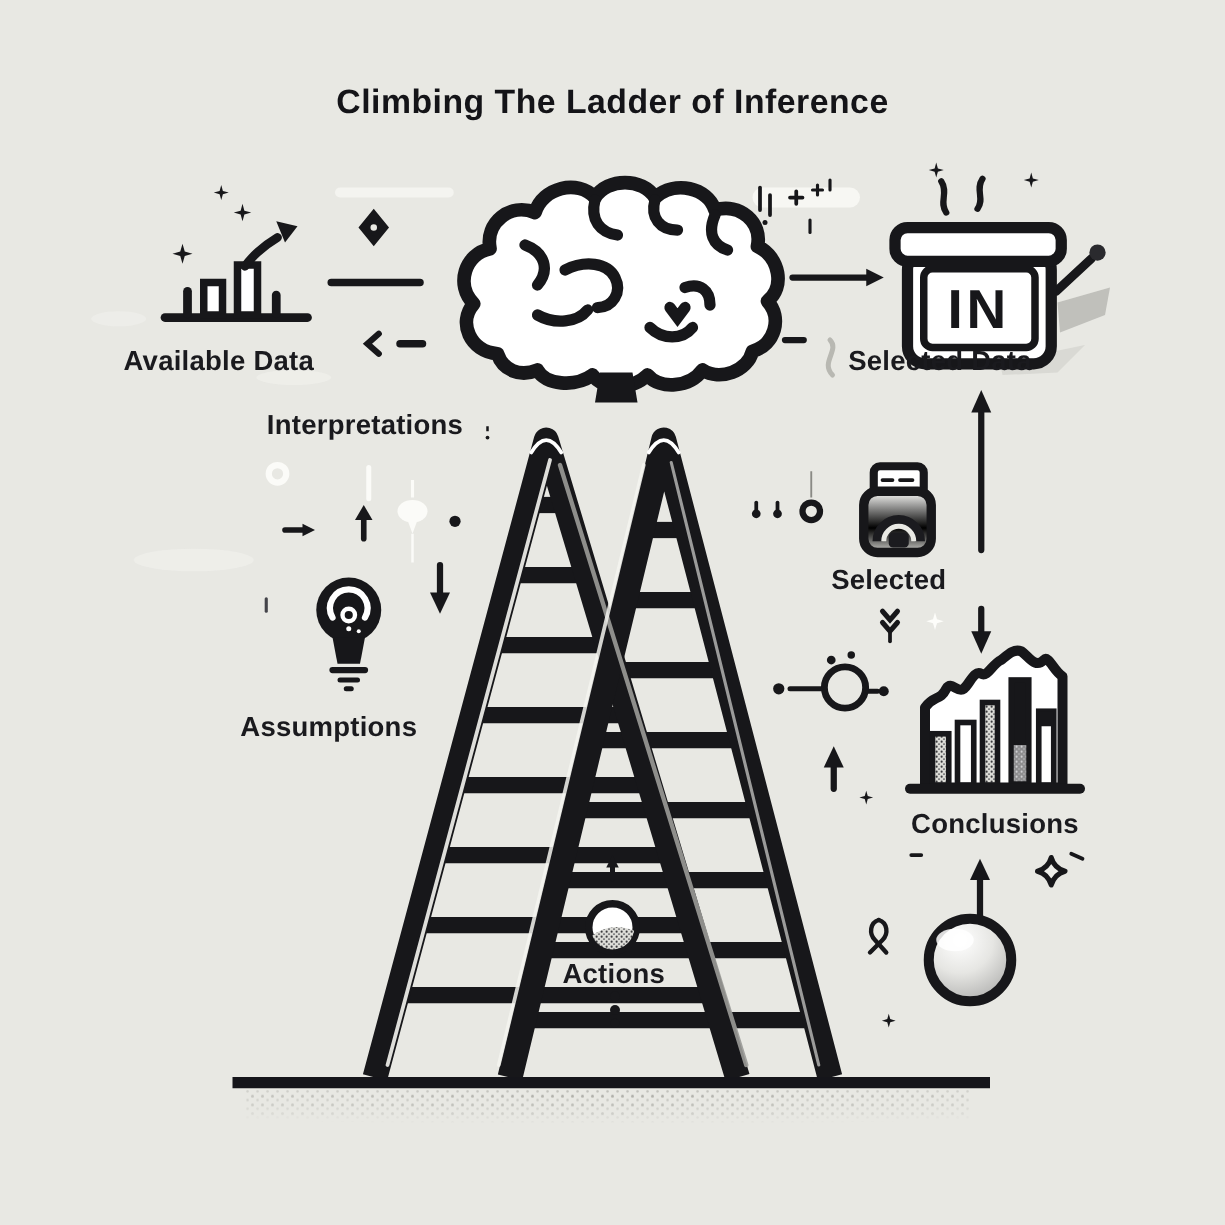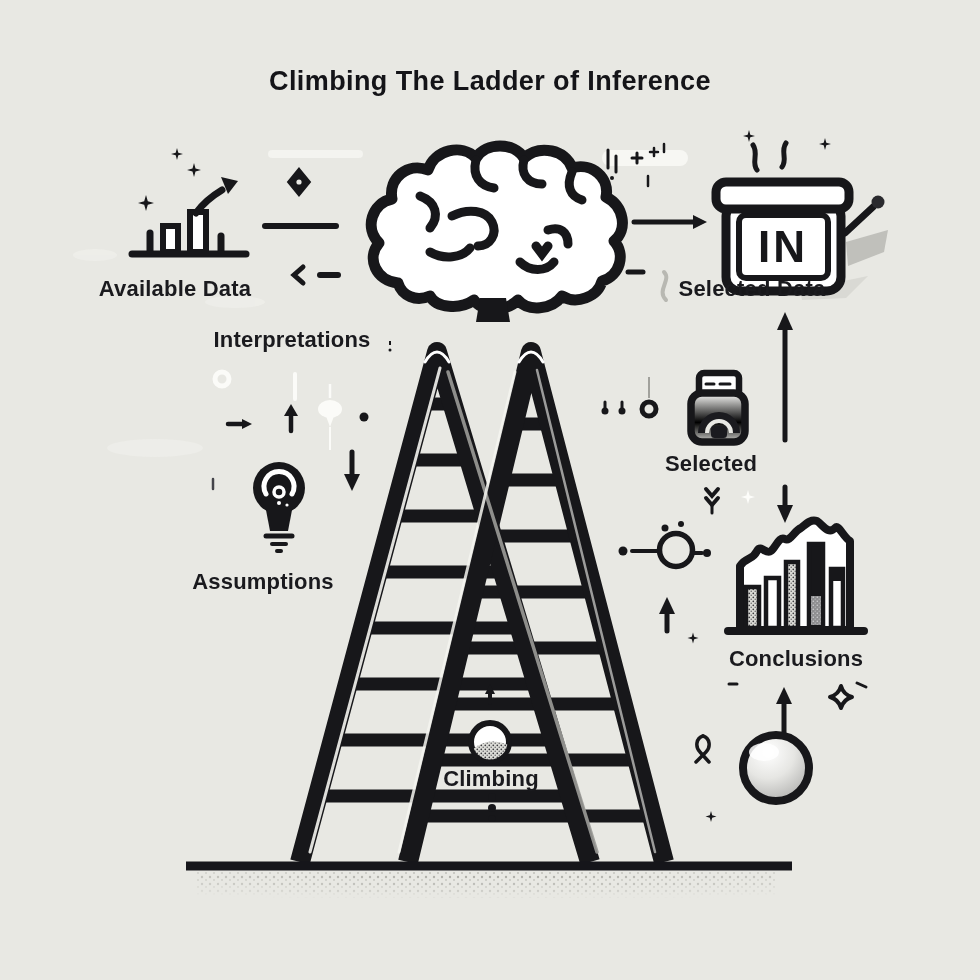--- a/index.html
+++ b/index.html
@@ -339,21 +339,21 @@
   </svg>
 
   <div class="title">Climbing The Ladder of Inference</div>
 
   <div class="label" style="left:175px;top:276px">Available Data</div>
 
   <div class="label" style="left:292px;top:327px">Interpretations</div>
 
   <div class="label" style="left:263px;top:569px">Assumptions</div>
 
-  <div class="label" style="left:491px;top:766px">Climbing</div>
+  <div class="label" style="left:491px;top:766px">Actions</div>
 
   <div class="label" style="left:752px;top:276px">Selected Data</div>
 
   <div class="label" style="left:711px;top:451px">Selected</div>
 
   <div class="label" style="left:796px;top:646px">Conclusions</div>
 
 </div>
 
 </body></html>

